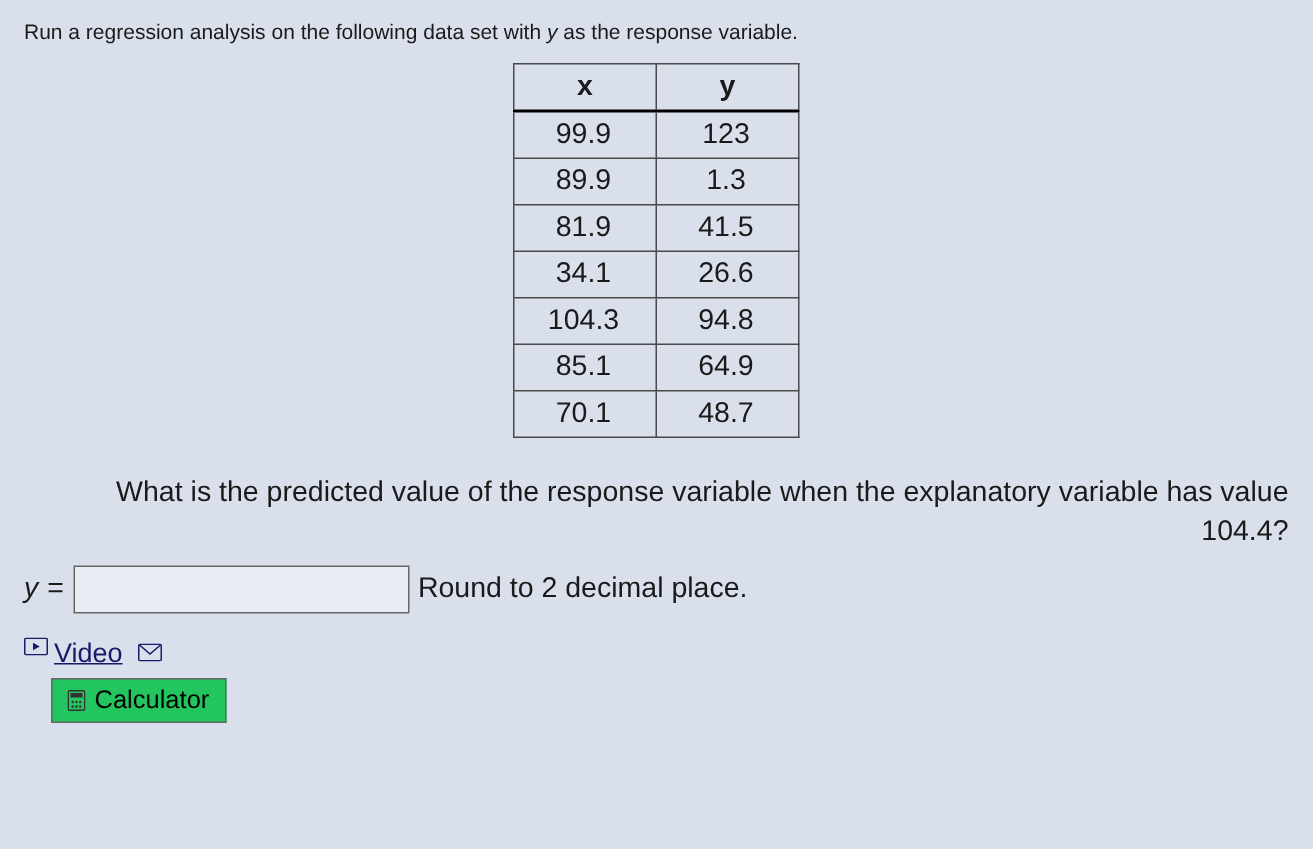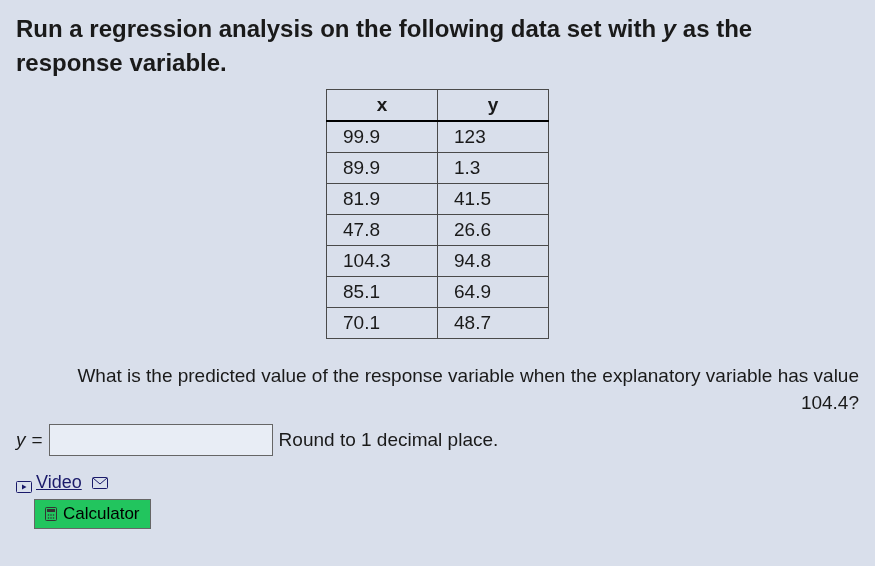--- a/index.html
+++ b/index.html
@@ -6,24 +6,23 @@
       margin: 0;
       padding: 12px 16px;
       font-family: -apple-system, BlinkMacSystemFont, "Segoe UI", Arial, sans-serif;
       background: #d9dfeb;
       color: #1a1a1a;
       width: 875px;
       box-sizing: border-box;
       font-size: 19px;
     }
     .question-text {
-      font-size: 24px;
+      font-size: 14px;
       line-height: 1.4;
       margin-bottom: 10px;
-      font-weight: bold;
     }
     .italic {
       font-style: italic;
     }
     .data-table {
       border-collapse: collapse;
       margin: 0 auto 24px auto;
       background: #d9dfeb;
     }
     .data-table th, .data-table td {
@@ -33,22 +32,22 @@
       font-size: 19px;
       min-width: 60px;
     }
     .data-table th {
       font-weight: bold;
       border-top: 1.5px solid #4a4a4a;
       border-bottom: 2px solid #000;
       font-size: 19px;
     }
     .data-table td {
-      text-align: left;
-      padding-right: 34px;
+      text-align: center;
+      padding-right: 18px;
     }
     .data-table th:first-child,
     .data-table td:first-child {
       border-left: 1.5px solid #4a4a4a;
     }
     .data-table th:last-child,
     .data-table td:last-child {
       border-right: 1.5px solid #4a4a4a;
     }
     .followup {
@@ -76,21 +75,21 @@
       font-size: 18px;
       display: flex;
       align-items: center;
       gap: 10px;
       margin-bottom: 6px;
     }
     .help-link {
       color: #1a1a6a;
       text-decoration: underline;
       display: inline-flex;
-      align-items: flex-end;
+      align-items: flex-start;
       gap: 4px;
     }
     .icon {
       display: inline-flex;
       align-items: center;
       justify-content: center;
     }
     .calc-button {
       display: inline-flex;
       align-items: center;
@@ -127,21 +126,21 @@
       </tr>
     <tr>
         <td>89.9</td>
         <td>1.3</td>
       </tr>
     <tr>
         <td>81.9</td>
         <td>41.5</td>
       </tr>
     <tr>
-        <td>47.8</td>
+        <td>34.1</td>
         <td>26.6</td>
       </tr>
     <tr>
         <td>104.3</td>
         <td>94.8</td>
       </tr>
     <tr>
         <td>85.1</td>
         <td>64.9</td>
       </tr>
@@ -151,21 +150,21 @@
       </tr>
   </tbody>
 </table>
 
 <div class="followup">What is the predicted value of the response variable when the explanatory variable has value 104.4?</div>
 
 <div class="answer-row">
   <span class="italic">y</span>
   <span> = </span>
   <input type="text" class="answer-input" style="">
-  <span>Round to 1 decimal place.</span>
+  <span>Round to 2 decimal place.</span>
 </div>
 
 <div class="help-row">
   <a href="#" class="help-link">
     <span class="icon">
       <svg width="16" height="12" viewBox="0 0 16 12">
           <rect x="0.5" y="0.5" width="15" height="11" rx="1" fill="none" stroke="#1a1a6a" stroke-width="1"></rect>
           <path d="M6 3.5 L10.5 6 L6 8.5 Z" fill="#1a1a6a"></path>
         </svg>
     </span>

